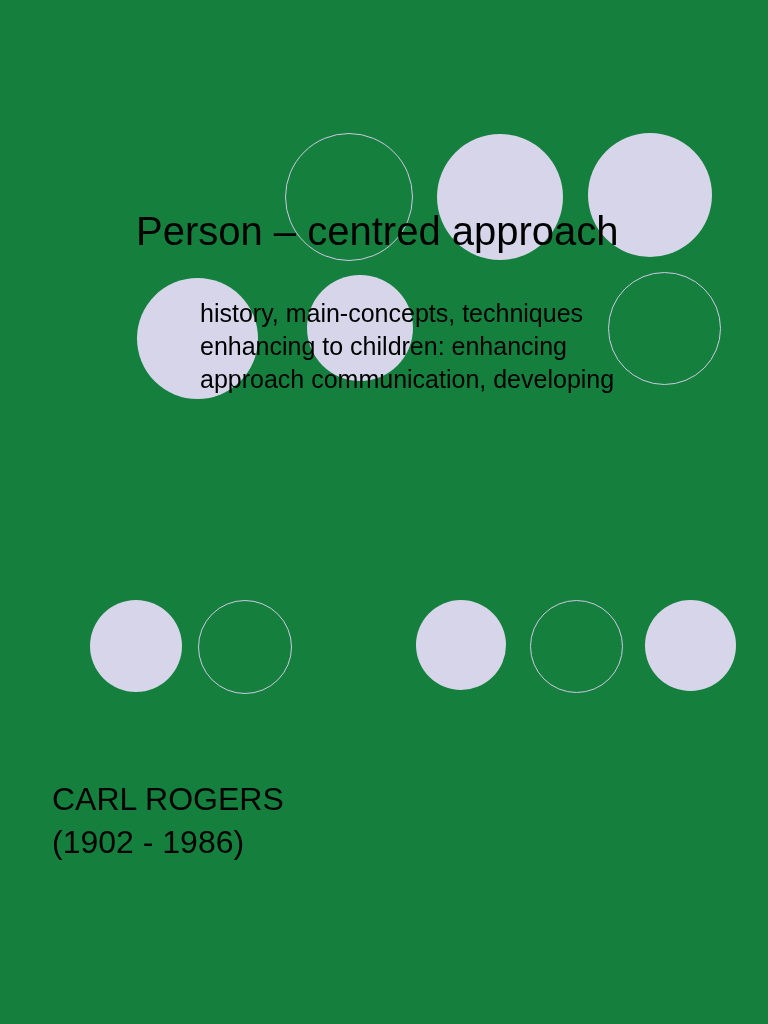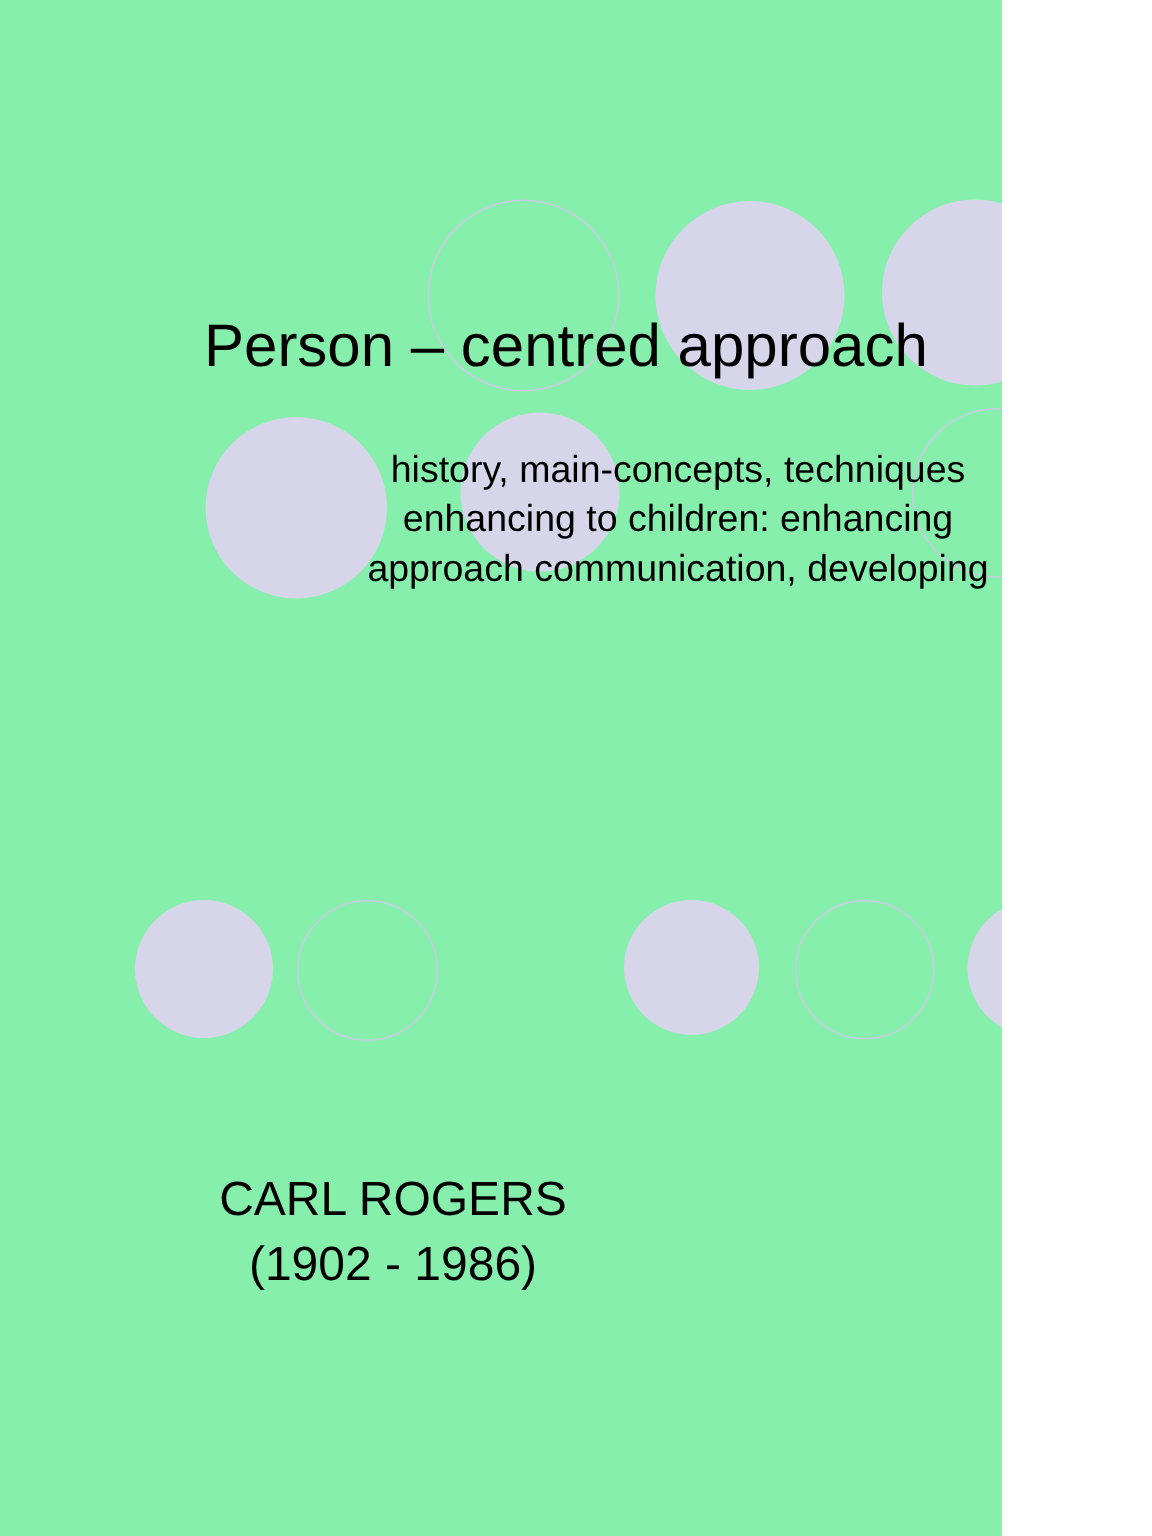--- a/index.html
+++ b/index.html
@@ -7,25 +7,24 @@
     margin: 0;
     padding: 0;
     background: #ffffff;
   }
   body {
     font-family: "Liberation Sans", sans-serif;
     -webkit-font-smoothing: antialiased;
   }
   #slide {
     position: relative;
-    width: 656px;
+    width: 768px;
     height: 1024px;
-    background: #86efac;
+    background: #15803d;
     overflow: hidden;
-    padding-left: 12px;
   }
 
   
   #decor {
     position: absolute;
     left: 0;
     top: 0;
     width: 768px;
     height: 1024px;
     z-index: 1;
@@ -68,36 +67,36 @@
     color: #000000;
     letter-spacing: 0px;
     white-space: nowrap;
   }
 
   #subtitle-block {
     position: absolute;
     left: 200px;
     top: 297px;
     width: 504px;
-    text-align: center;
+    text-align: left;
   }
   #subtitle-block .subtitle-line {
     margin: 0;
     font-size: 25px;
     font-weight: normal;
     line-height: 33px;
     color: #000000;
   }
 
   #author-block {
     position: absolute;
     left: 52px;
     top: 778px;
     width: 420px;
-    text-align: center;
+    text-align: left;
   }
   #author-block .author-line {
     margin: 0;
     font-size: 32px;
     font-weight: normal;
     line-height: 43px;
     color: #000000;
   }
 </style>
 </head>

